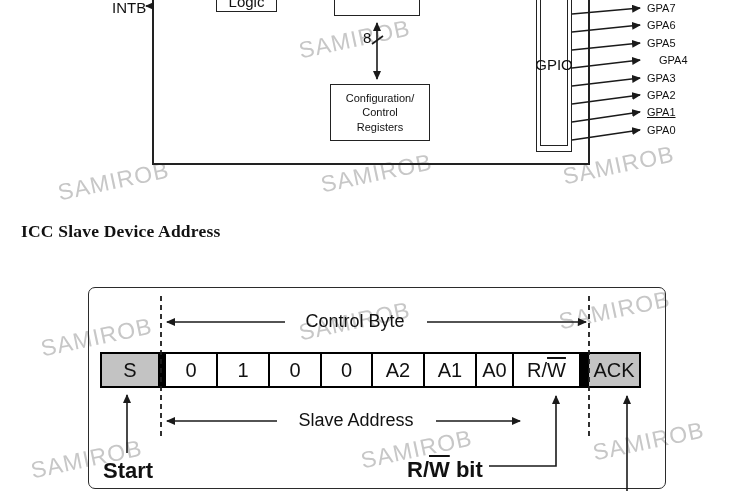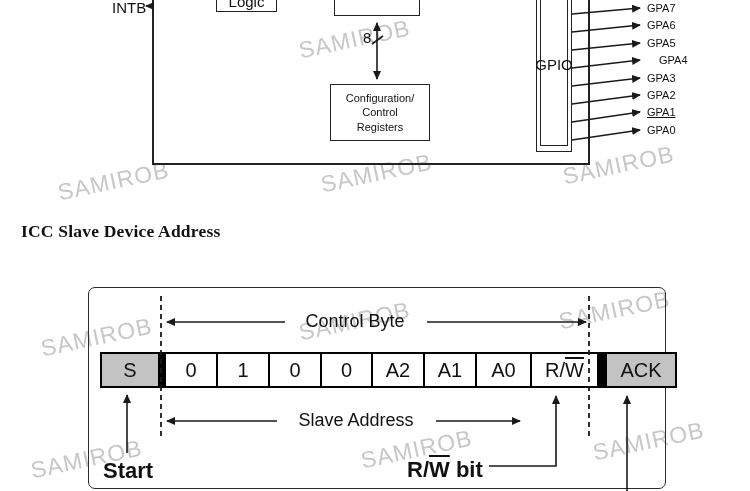--- a/index.html
+++ b/index.html
@@ -89,27 +89,27 @@
 
   <div class="addr-table">
     <div class="cell first shaded" style="width:60px;">S</div>
     <div class="thick" style="width:6px;"></div>
     <div class="cell" style="width:52px;">0</div>
     <div class="cell" style="width:52px;">1</div>
     <div class="cell" style="width:52px;">0</div>
     <div class="cell" style="width:51px;">0</div>
     <div class="cell" style="width:52px;">A2</div>
     <div class="cell" style="width:52px;">A1</div>
-    <div class="cell" style="width:55px;">A0</div>
+    <div class="cell" style="width:37px;">A0</div>
     <div class="cell" style="width:67px;">
       <span>R/</span>
         <span class="ovl">W</span>
     </div>
     <div class="thick" style="width:8px;"></div>
-    <div class="cell shaded" style="width:70px;">ACK</div>
+    <div class="cell shaded" style="width:52px;">ACK</div>
   </div>
 
   <span class="lbl big-label" style="left:356px;top:410px;transform:translateX(-50%);">Slave Address</span>
 
   <span class="lbl big-label" style="left:355px;top:311px;transform:translateX(-50%);">Control Byte</span>
 
   <span class="lbl mid-label" style="left:103px;top:458px;">Start</span>
 
   <span class="lbl mid-label" style="left:407px;top:457px;">
     <span>R/</span><span class="ovl">W</span><span> bit</span>

